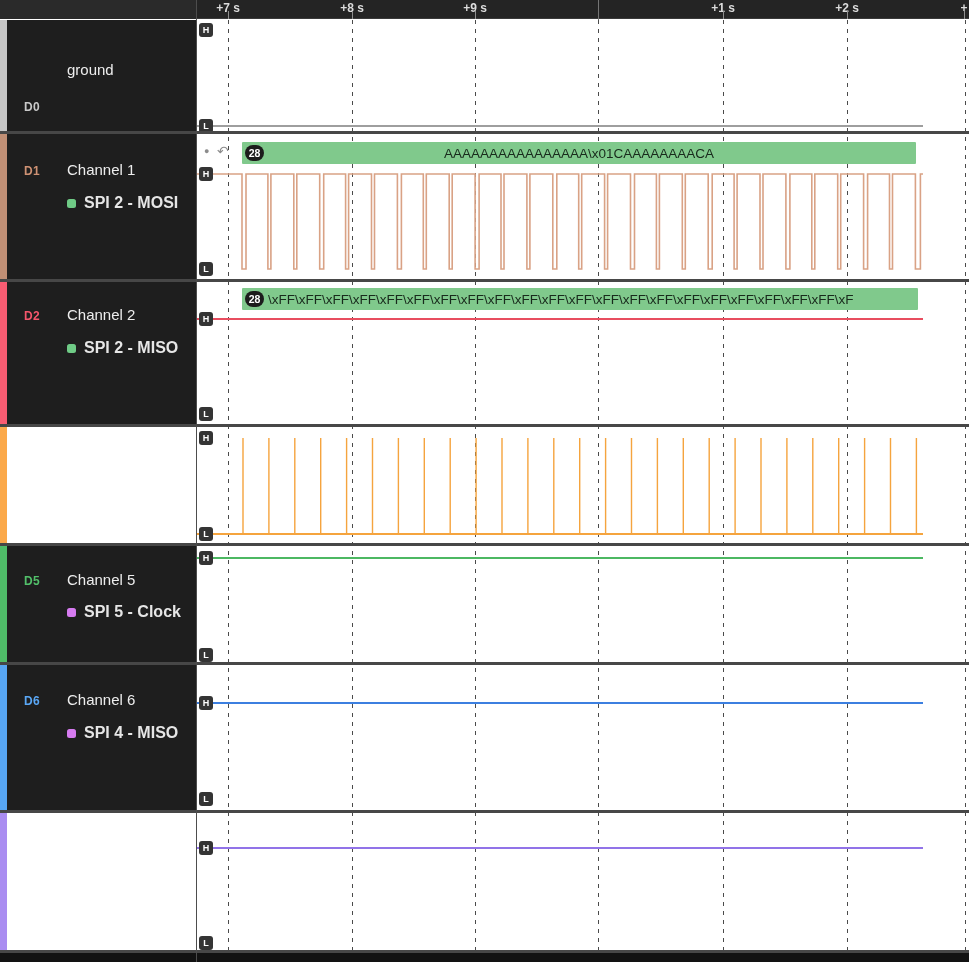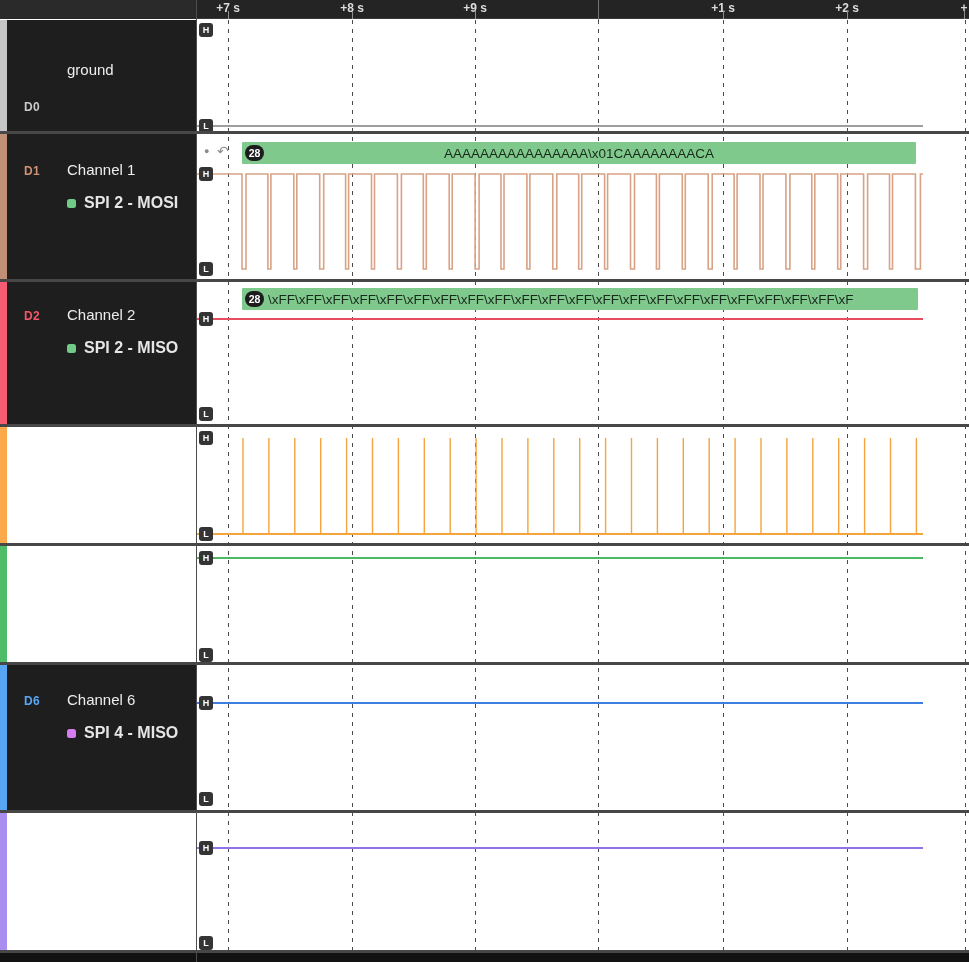--- a/index.html
+++ b/index.html
@@ -147,20 +147,28 @@
       <span class="hl l" style="top: 100px;">L</span>
       <svg class="sig" width="772" height="116">
             <path d="M0 107 H726" fill="none" stroke="#f5a43e" stroke-width="2"></path>
             <path d="M46.0 107 V11 M71.9 107 V11 M97.8 107 V11 M123.7 107 V11 M149.6 107 V11 M175.5 107 V11 M201.4 107 V11 M227.3 107 V11 M253.2 107 V11 M279.1 107 V11 M305.0 107 V11 M330.9 107 V11 M356.8 107 V11 M382.7 107 V11 M408.6 107 V11 M434.5 107 V11 M460.4 107 V11 M486.3 107 V11 M512.2 107 V11 M538.1 107 V11 M564.0 107 V11 M589.9 107 V11 M615.8 107 V11 M641.7 107 V11 M667.6 107 V11 M693.5 107 V11 M719.4 107 V11 " fill="none" stroke="#f5a43e" stroke-width="1.4"></path>
           </svg>
     </div>
   </div>
 <div class="separator" style="top: 543px;"></div>
   <div class="row" style="top: 546px; height: 116px;">
     <div class="strip" style="background: rgb(79, 188, 104);"></div>
+    <div class="labels">
+      <span class="chid" style="color: rgb(82, 192, 106); top: 28px;">D5</span>
+      <span class="chname" style="top: 25px;">Channel 5</span>
+    <div class="analyzer" style="top: 57px;">
+            <span class="dot" style="background: rgb(214, 123, 240);"></span>
+            <span class="alabel">SPI 5 - Clock</span>
+          </div>
+        </div>
     <div class="wave">
       <span class="hl h" style="top: 5px;">H</span>
       <span class="hl l" style="top: 102px;">L</span>
       <svg class="sig" width="772" height="116">
             <path d="M0 12 H726" fill="none" stroke="#4cb862" stroke-width="2"></path>
           </svg>
     </div>
   </div>
 <div class="separator" style="top: 662px;"></div>
   <div class="row" style="top: 665px; height: 145px;">

